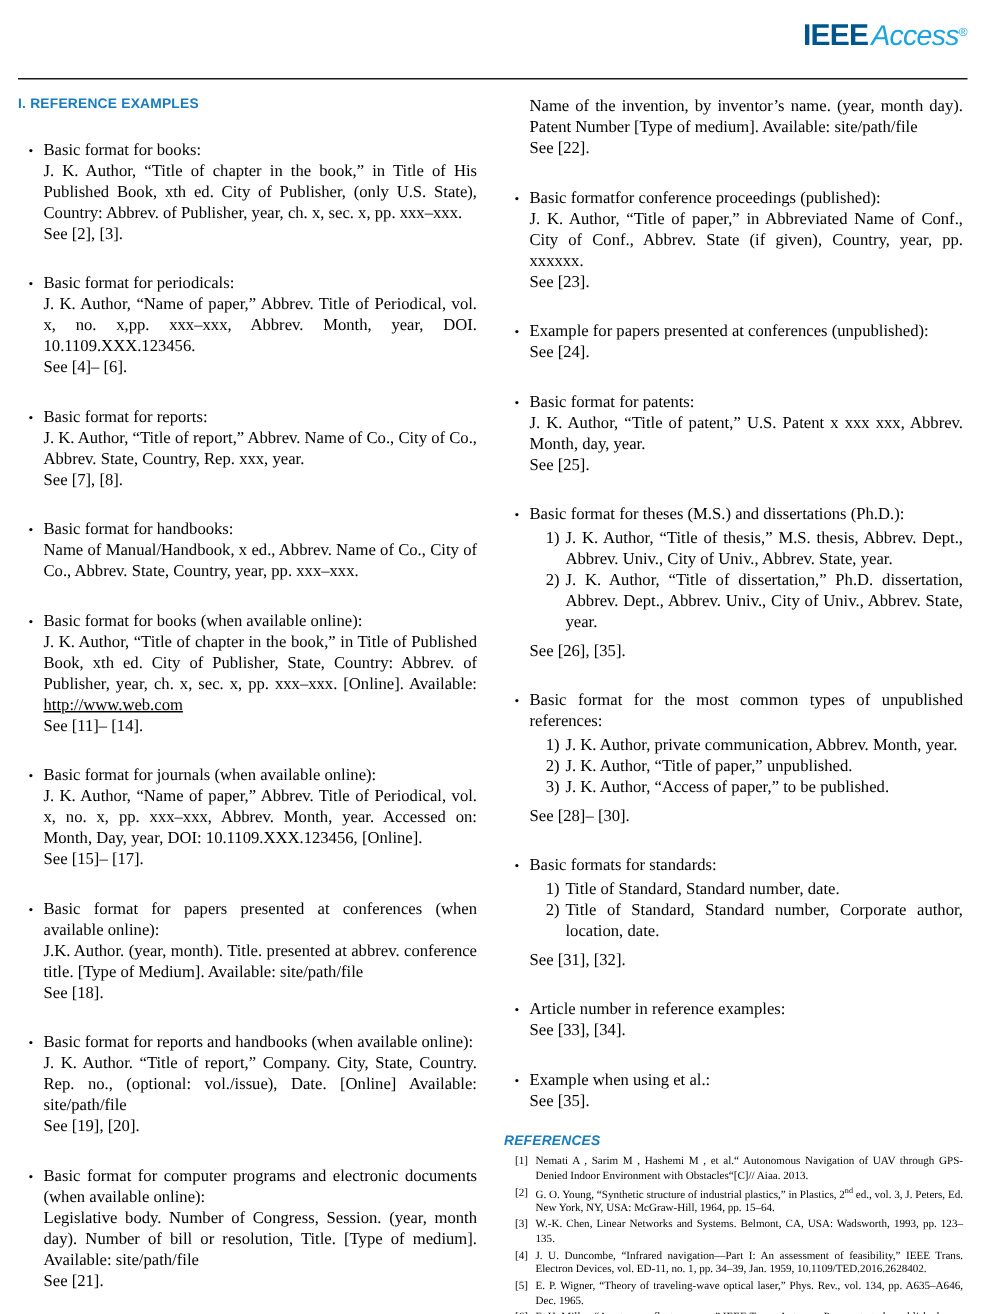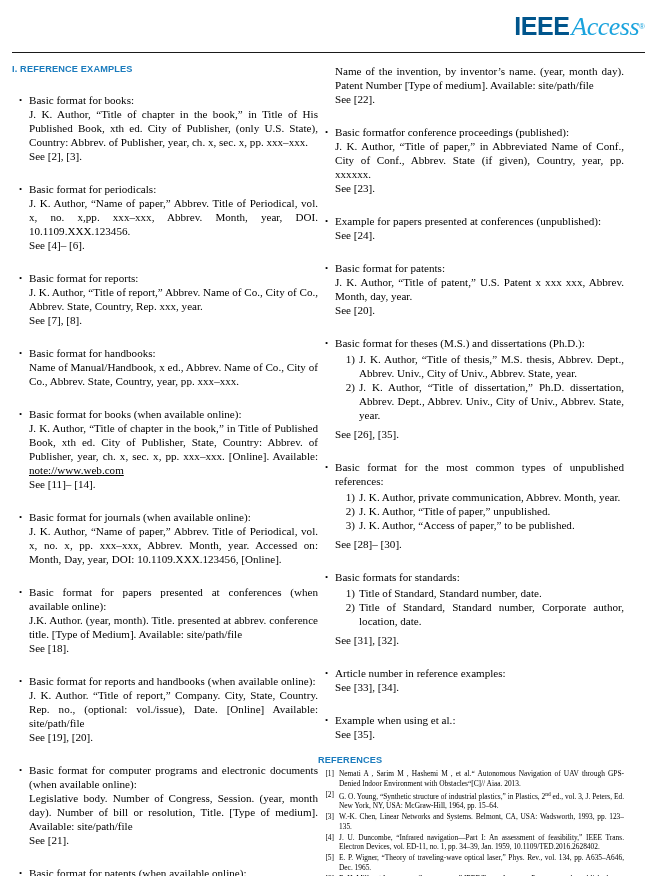--- a/index.html
+++ b/index.html
@@ -25,31 +25,30 @@
   .logo {
     position: absolute;
     right: 12px;
     top: 14px;
     font-family: "Liberation Sans", "DejaVu Sans", sans-serif;
     line-height: 1;
     white-space: nowrap;
   }
   .logo-ieee {
     font-weight: bold;
-    font-size: 25px;
+    font-size: 20px;
     letter-spacing: -0.5px;
     color: #00558c;
   }
   .logo-access {
     font-style: italic;
-    font-size: 26px;
+    font-size: 19px;
     letter-spacing: -0.5px;
     color: #1aa3dd;
     margin-left: 2px;
-    font-family: Liberation Serif, serif;
   }
   .logo-tm {
     font-size: 8px;
     color: #1aa3dd;
     vertical-align: super;
   }
   .header-rule {
     position: absolute;
     left: 12px;
     right: 12px;
@@ -59,35 +58,36 @@
   }
 
   
   .columns {
     position: absolute;
     top: 64px;
     left: 12px;
     right: 12px;
     bottom: 0;
     display: flex;
+    gap: 18px;
   }
   .col {
     width: 306px;
     flex: 0 0 306px;
   }
 
   .sec-heading {
     font-family: "Liberation Sans", "DejaVu Sans", sans-serif;
     font-weight: bold;
     font-size: 9.2px;
     color: #1a7bbd;
     letter-spacing: 0.15px;
     margin: 0 0 3px 0;
   }
-  .sec-heading.refs { margin-top: 14px; }
+  .sec-heading.refs { margin-top: 14px; font-style: italic; }
 
   
   ul.examples {
     list-style: none;
     margin: 0;
     padding: 0;
   }
   ul.examples > li {
     position: relative;
     padding-left: 17px;
@@ -210,27 +210,28 @@
         <div class="ex-see">See [7], [8].</div>
       </li>
 
       <li>
         <div class="ex-label">Basic format for handbooks:</div>
         <div class="ex-body">Name of Manual/Handbook, x ed., Abbrev. Name of Co., City of Co., Abbrev. State, Country, year, pp. xxx–xxx.</div>
       </li>
 
       <li>
         <div class="ex-label">Basic format for books (when available online):</div>
-        <div class="ex-body"><span>J. K. Author, “Title of chapter in the book,” in Title of Published Book, xth ed. City of Publisher, State, Country: Abbrev. of Publisher, year, ch. x, sec. x, pp. xxx–xxx. [Online]. Available: </span><span class="link-url">note://www.web.com</span></div>
+        <div class="ex-body"><span>J. K. Author, “Title of chapter in the book,” in Title of Published Book, xth ed. City of Publisher, State, Country: Abbrev. of Publisher, year, ch. x, sec. x, pp. xxx–xxx. [Online]. Available: </span><span class="link-url">http://www.web.com</span></div>
         <div class="ex-see">See [11]– [14].</div>
       </li>
 
       <li>
         <div class="ex-label">Basic format for journals (when available online):</div>
         <div class="ex-body">J. K. Author, “Name of paper,” Abbrev. Title of Periodical, vol. x, no. x, pp. xxx–xxx, Abbrev. Month, year. Accessed on: Month, Day, year, DOI: 10.1109.XXX.123456, [Online].</div>
+        <div class="ex-see">See [15]– [17].</div>
       </li>
 
       <li>
         <div class="ex-label ex-body">Basic format for papers presented at conferences (when available online):</div>
         <div class="ex-body">J.K. Author. (year, month). Title. presented at abbrev. conference title. [Type of Medium]. Available: site/path/file</div>
         <div class="ex-see">See [18].</div>
       </li>
 
       <li>
         <div class="ex-label ex-body">Basic format for reports and handbooks (when available online):</div>
@@ -267,21 +268,21 @@
       </li>
 
       <li>
         <div class="ex-label ex-body">Example for papers presented at conferences (unpublished):</div>
         <div class="ex-see">See [24].</div>
       </li>
 
       <li>
         <div class="ex-label">Basic format for patents:</div>
         <div class="ex-body">J. K. Author, “Title of patent,” U.S. Patent x xxx xxx, Abbrev. Month, day, year.</div>
-        <div class="ex-see">See [20].</div>
+        <div class="ex-see">See [25].</div>
       </li>
 
       <li>
         <div class="ex-label">Basic format for theses (M.S.) and dissertations (Ph.D.):</div>
         <ol class="sub">
           <li><span class="num">1)</span><span>J. K. Author, “Title of thesis,” M.S. thesis, Abbrev. Dept., Abbrev. Univ., City of Univ., Abbrev. State, year.</span></li>
           <li><span class="num">2)</span><span>J. K. Author, “Title of dissertation,” Ph.D. dissertation, Abbrev. Dept., Abbrev. Univ., City of Univ., Abbrev. State, year.</span></li>
         </ol>
         <div class="sub-gap"></div>
         <div class="ex-see">See [26], [35].</div>

